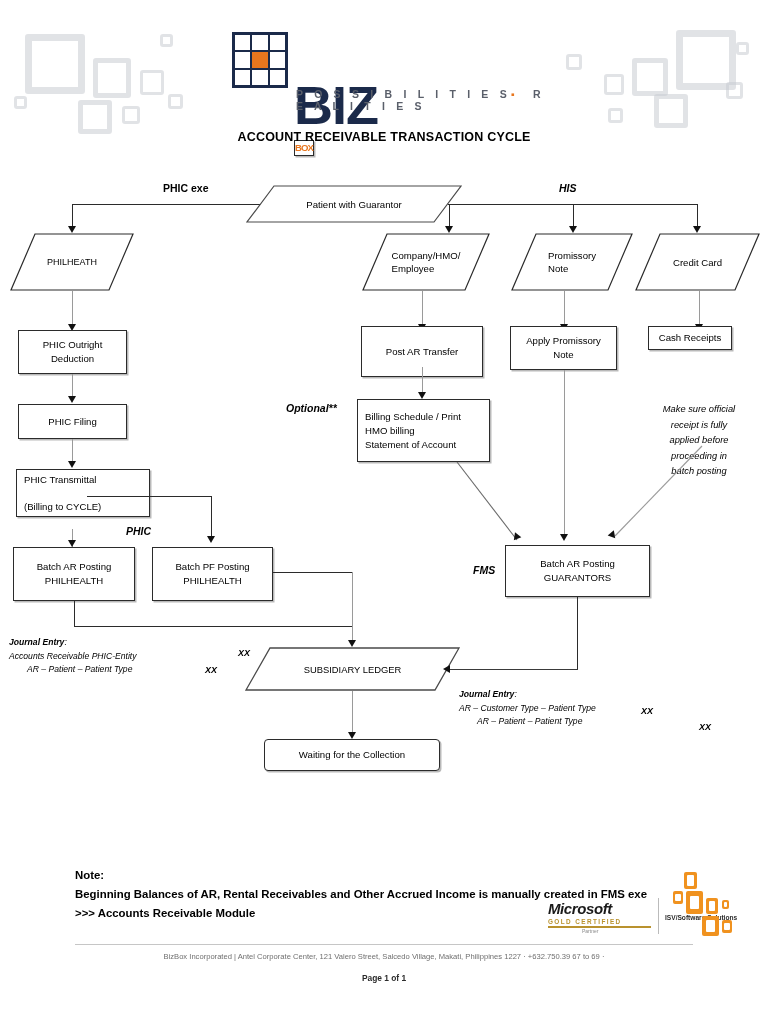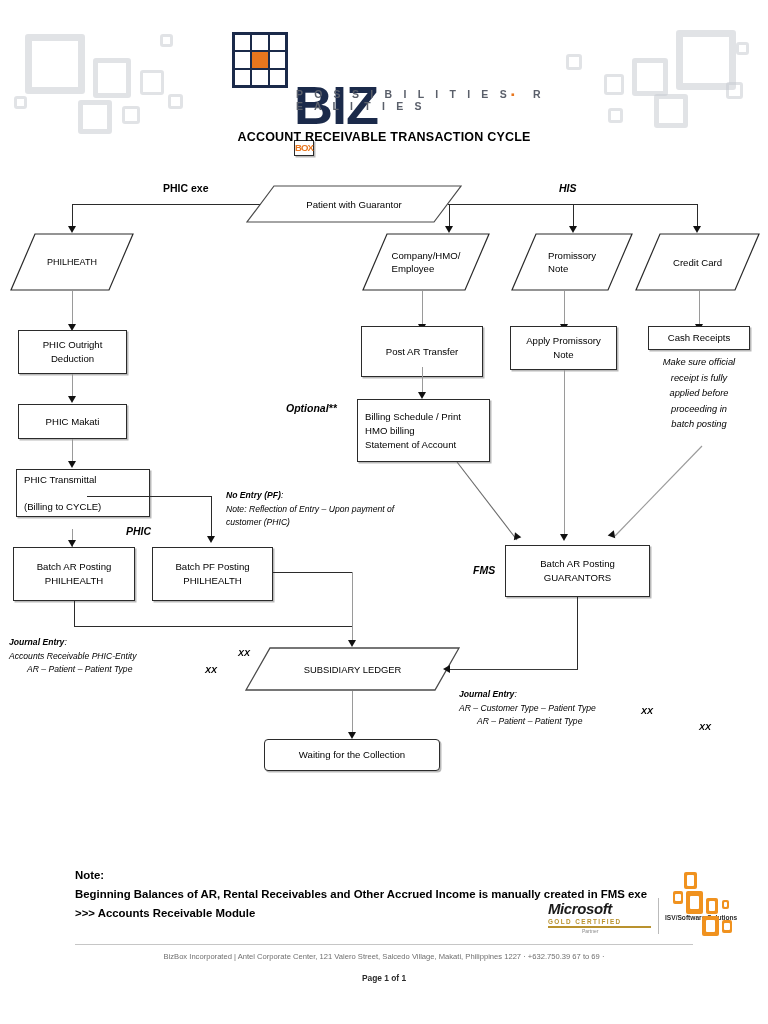--- a/index.html
+++ b/index.html
@@ -50,21 +50,21 @@
   .arrow-d{position:absolute;width:0;height:0;border-left:4.5px solid transparent;
            border-right:4.5px solid transparent;border-top:7px solid #111;}
   .arrow-l{position:absolute;width:0;height:0;border-top:4.5px solid transparent;
            border-bottom:4.5px solid transparent;border-right:7px solid #111;}
   .diag{position:absolute;overflow:visible;}
 
   .lbl{position:absolute;font-size:10.5px;font-weight:bold;}
   .lbl.ital{font-style:italic;}
   .note{position:absolute;font-size:8.6px;font-style:italic;line-height:13.5px;}
   .note-c{position:absolute;font-size:9.3px;font-style:italic;line-height:15.5px;
-          text-align:center;}
+          text-align:center;margin-top:47px;}
   .xx{position:absolute;font-size:9px;font-weight:bold;font-style:italic;}
 
   
   #bottom-note{left:75px;top:866px;width:620px;font-size:11.4px;font-weight:bold;
                line-height:19px;}
   #ms-logo{position:absolute;left:548px;top:898px;width:130px;height:40px;}
   #ms-word{position:absolute;left:0;top:2px;font-size:15px;font-weight:bold;
            font-style:italic;color:#1a1a1a;letter-spacing:-.4px;}
   #ms-gold{position:absolute;left:0;top:20px;font-size:6.4px;font-weight:bold;
            letter-spacing:1.4px;color:#b9922e;}
@@ -201,35 +201,35 @@
 
   <div class="box" style="left:361px;top:326px;width:122px;height:51px;">
     <span>Post AR Transfer</span>
   </div>
 
   <div class="box" style="left:510px;top:326px;width:107px;height:44px;">
     <span style="white-space:pre-line;">Apply Promissory
 Note</span>
   </div>
 
-  <div class="box" style="left:648px;top:326px;width:102px;height:24px;">
+  <div class="box" style="left:648px;top:326px;width:84px;height:24px;">
     <span>Cash Receipts</span>
   </div>
 
   <div class="note-c" style="left:645px;top:355px;width:108px;white-space:pre-line;">Make sure official
 receipt is fully
 applied before
 proceeding in
 batch posting</div>
 
   <div class="vline" style="left:72px;top:374px;height:26px;"></div>
   <div class="arrow-d" style="left:67.5px;top:396px;"></div>
 
   <div class="box" style="left:18px;top:404px;width:109px;height:35px;">
-    <span>PHIC Makati</span>
+    <span>PHIC Filing</span>
   </div>
 
   <div class="vline" style="left:422px;top:367px;height:29px;"></div>
   <div class="arrow-d" style="left:417.5px;top:392px;"></div>
 
   <div class="box left" style="left:357px;top:399px;width:133px;height:63px;">
     <span style="white-space:pre-line;">Billing Schedule / Print
 HMO billing
 Statement of Account</span>
   </div>
@@ -239,25 +239,20 @@
 
   <div class="box left" style="left:16px;top:469px;width:134px;height:48px;flex-direction:column;justify-content:center;align-items:flex-start;">
     <span>PHIC Transmittal</span>
     <span style="margin-top:13px;">(Billing to CYCLE)</span>
   </div>
 
   <div class="hline dark" style="left:87px;top:496px;width:125px;"></div>
   <div class="vline dark" style="left:211px;top:496px;height:44px;"></div>
   <div class="arrow-d" style="left:206.5px;top:536px;"></div>
 
-  <div class="note" style="left:226px;top:489px;width:230px;">
-    <span style="font-weight:bold;">No Entry (PF)</span><span>:</span><br>
-    <span>Note: Reflection of Entry – Upon payment of</span><br>
-    <span>customer (PHIC)</span>
-  </div>
 
   <div class="vline" style="left:72px;top:529px;height:18px;"></div>
   <div class="arrow-d" style="left:67.5px;top:540px;"></div>
 
   <div class="box" style="left:13px;top:547px;width:122px;height:54px;">
     <span style="white-space:pre-line;">Batch AR Posting
 PHILHEALTH</span>
   </div>
 
   <div class="box" style="left:152px;top:547px;width:121px;height:54px;">

